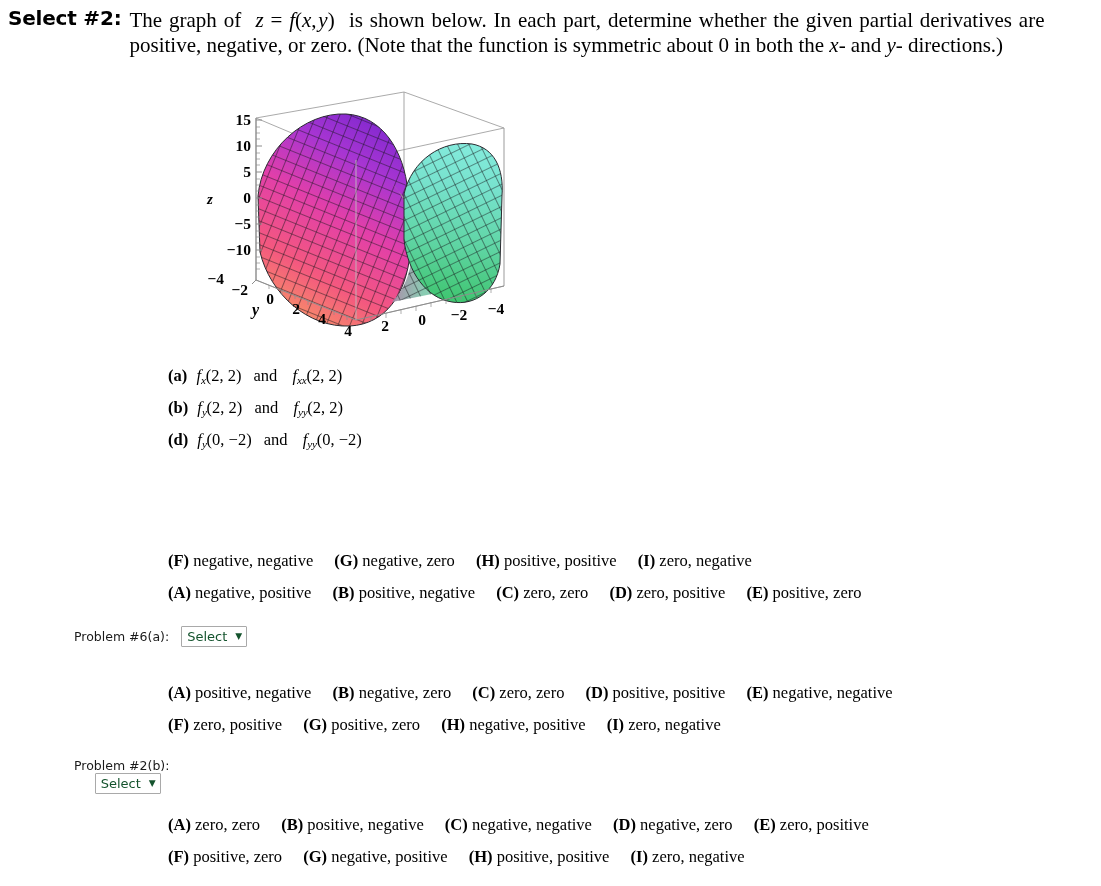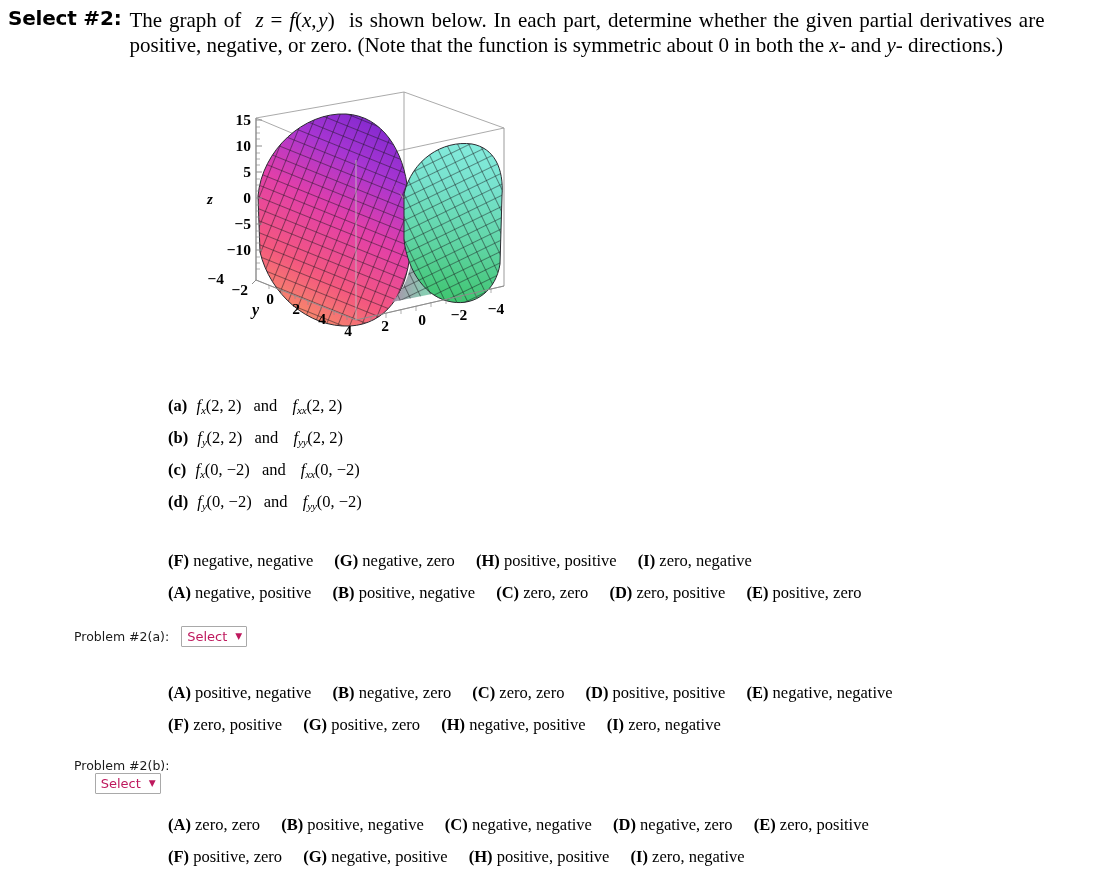--- a/index.html
+++ b/index.html
@@ -60,21 +60,21 @@
     top: 88px;
     width: 320px;
     height: 252px;
   }
   .graph-svg { display: block; }
 
   
   .parts {
     position: absolute;
     left: 168px;
-    top: 392px;
+    top: 362px;
     width: 420px;
   }
   .part-row {
     font-size: 16.5px;
     line-height: 28px;
     white-space: nowrap;
     font-family: "Liberation Serif", serif;
   }
   .part-tag { font-weight: bold; }
   .fexpr { font-style: italic; padding-left: 5px; }
@@ -118,21 +118,21 @@
     align-items: center;
     justify-content: space-between;
     background: #ffffff;
     border: 1px solid #a9a9a9;
     border-radius: 1px;
     height: 21px;
     padding: 0 4px 0 5px;
     min-width: 66px;
     font-family: "DejaVu Sans", sans-serif;
     font-size: 13px;
-    color: #be185d;
+    color: #14532d;
     cursor: default;
     box-sizing: border-box;
   }
   .select-text { padding-right: 7px; }
   .select-arrow { font-size: 9px; line-height: 1; }
 </style>
 </head>
 <body>
 
 <div class="problem-header">
@@ -302,26 +302,20 @@
     <span class="andw">and</span>
     <span class="fexpr"><span>f</span><sub>xx</sub><span class="upr">(2, 2)</span></span>
   </div>
   <div class="part-row">
     <span class="part-tag">(b)</span>
     <span class="fexpr"><span>f</span><sub>y</sub><span class="upr">(2, 2)</span></span>
     <span class="andw">and</span>
     <span class="fexpr"><span>f</span><sub>yy</sub><span class="upr">(2, 2)</span></span>
   </div>
   <div class="part-row">
-    <span class="part-tag">(c)</span>
-    <span class="fexpr"><span>f</span><sub>x</sub><span class="upr">(0, −2)</span></span>
-    <span class="andw">and</span>
-    <span class="fexpr"><span>f</span><sub>xx</sub><span class="upr">(0, −2)</span></span>
-  </div>
-  <div class="part-row">
     <span class="part-tag">(d)</span>
     <span class="fexpr"><span>f</span><sub>y</sub><span class="upr">(0, −2)</span></span>
     <span class="andw">and</span>
     <span class="fexpr"><span>f</span><sub>yy</sub><span class="upr">(0, −2)</span></span>
   </div>
 </div>
 
 <div class="opt-block" style="left:168px; top:545px;">
   <div class="opt-line">
     <span class="opt-item"><span class="opt-key">(F)</span> <span class="opt-val">negative, negative</span></span>
@@ -332,21 +326,21 @@
   <div class="opt-line">
     <span class="opt-item"><span class="opt-key">(A)</span> <span class="opt-val">negative, positive</span></span>
     <span class="opt-item"><span class="opt-key">(B)</span> <span class="opt-val">positive, negative</span></span>
     <span class="opt-item"><span class="opt-key">(C)</span> <span class="opt-val">zero, zero</span></span>
     <span class="opt-item"><span class="opt-key">(D)</span> <span class="opt-val">zero, positive</span></span>
     <span class="opt-item"><span class="opt-key">(E)</span> <span class="opt-val">positive, zero</span></span>
   </div>
 </div>
 
 <div class="select-row" style="left:74px; top:626px;">
-  <span class="select-label">Problem #2(a):</span>
+  <span class="select-label">Problem #6(a):</span>
   <span class="select-box">
     <span class="select-text">Select</span>
     <span class="select-arrow">▼</span>
   </span>
 </div>
 
 <div class="opt-block" style="left:168px; top:677px;">
   <div class="opt-line">
     <span class="opt-item"><span class="opt-key">(A)</span> <span class="opt-val">positive, negative</span></span>
     <span class="opt-item"><span class="opt-key">(B)</span> <span class="opt-val">negative, zero</span></span>

